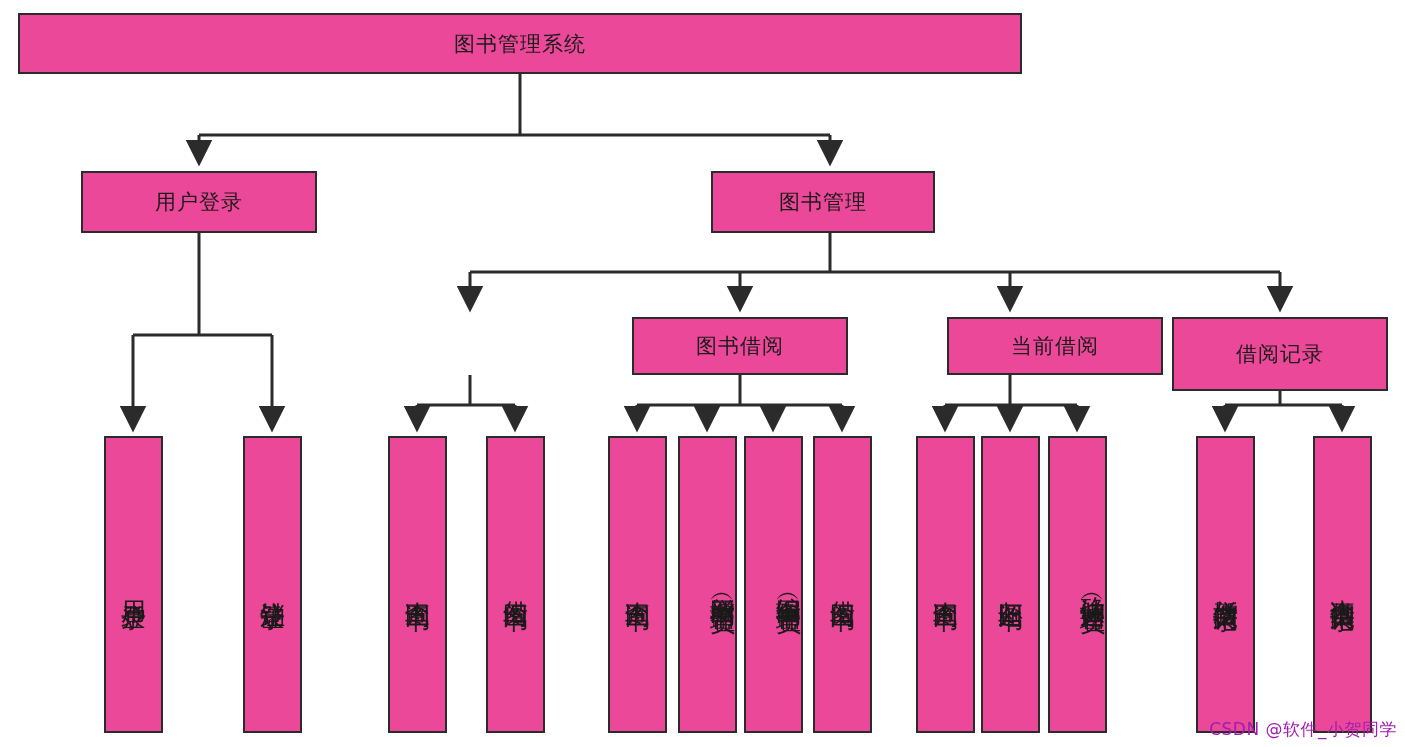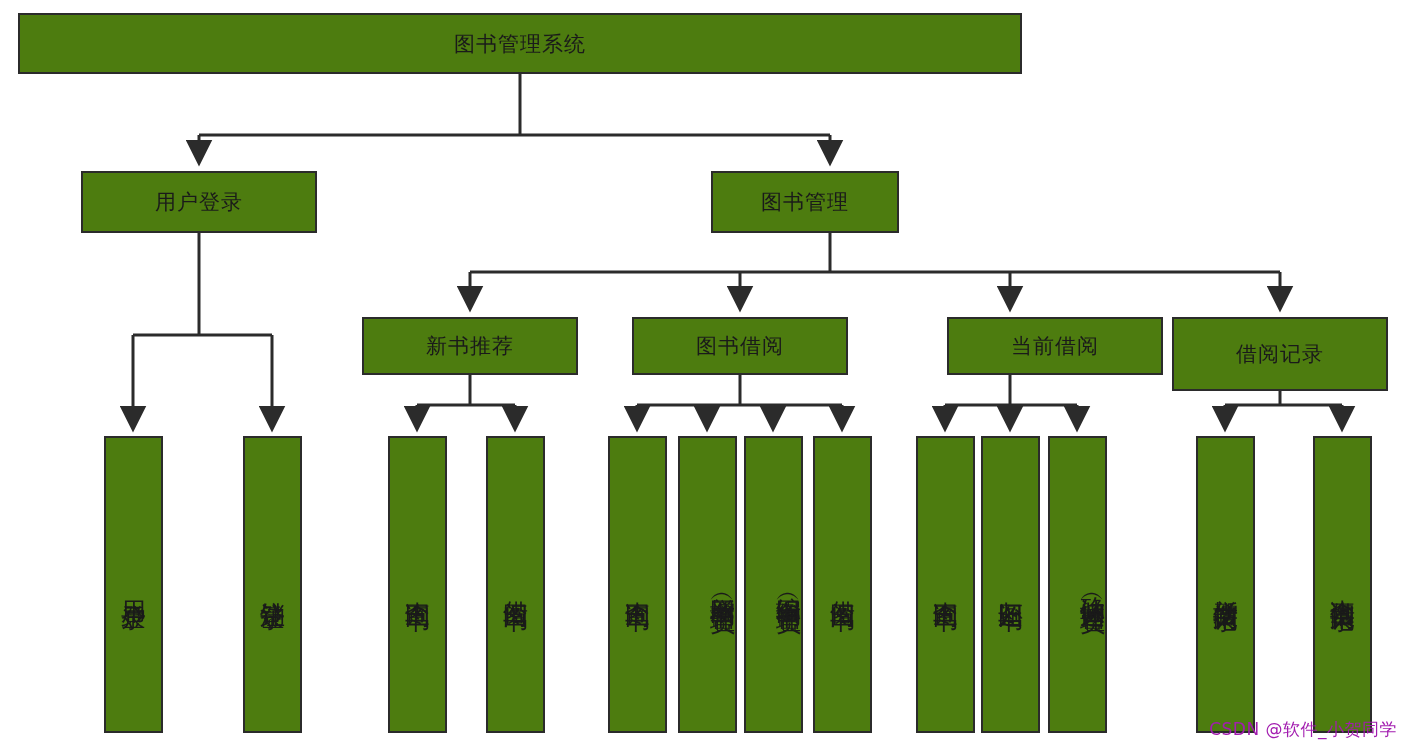--- a/index.html
+++ b/index.html
@@ -21,21 +21,21 @@
     position: absolute;
     left: 0;
     top: 0;
     width: 1405px;
     height: 747px;
     pointer-events: none;
   }
   .node {
     position: absolute;
     box-sizing: border-box;
-    background: #4d7c0f;
+    background: #ec4899;
     border: 2px solid #2b2b2b;
     display: flex;
     align-items: center;
     justify-content: center;
     color: #1a1a1a;
   }
   .node.horiz {
     font-size: 21px;
     letter-spacing: 1px;
   }
@@ -122,27 +122,24 @@
     </g>
   </svg>
 
   <div class="node horiz" style="left:18px; top:13px; width:1004px; height:61px;">
     <span class="label">图书管理系统</span>
   </div>
 
   <div class="node horiz" style="left:81px; top:171px; width:236px; height:62px;">
     <span class="label">用户登录</span>
   </div>
-  <div class="node horiz" style="left:711px; top:171px; width:188px; height:62px;">
+  <div class="node horiz" style="left:711px; top:171px; width:224px; height:62px;">
     <span class="label">图书管理</span>
   </div>
 
-  <div class="node horiz" style="left:362px; top:317px; width:216px; height:58px;">
-    <span class="label">新书推荐</span>
-  </div>
   <div class="node horiz" style="left:632px; top:317px; width:216px; height:58px;">
     <span class="label">图书借阅</span>
   </div>
   <div class="node horiz" style="left:902px; top:317px; width:216px; height:58px;margin-left:45px;">
     <span class="label">当前借阅</span>
   </div>
   <div class="node horiz" style="left:1172px; top:317px; width:216px; height:74px;">
     <span class="label">借阅记录</span>
   </div>
 

